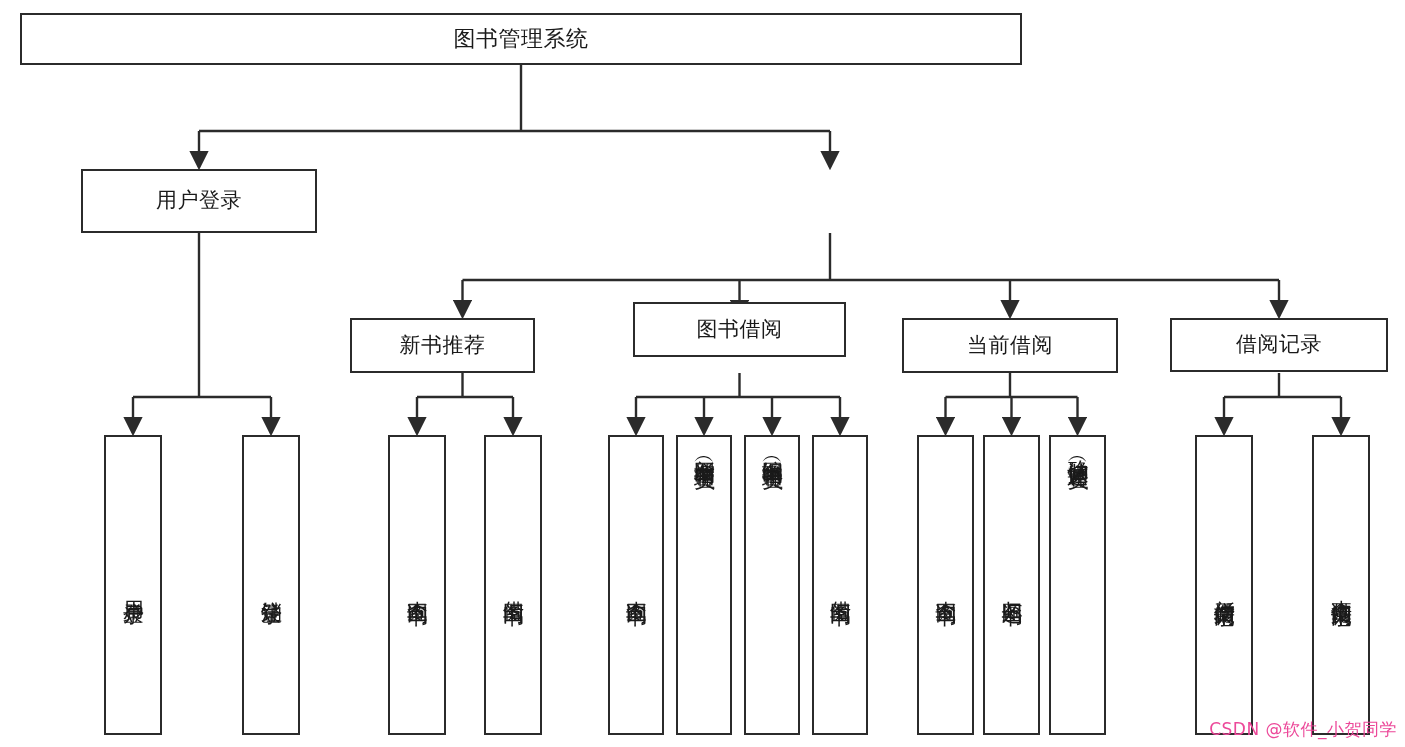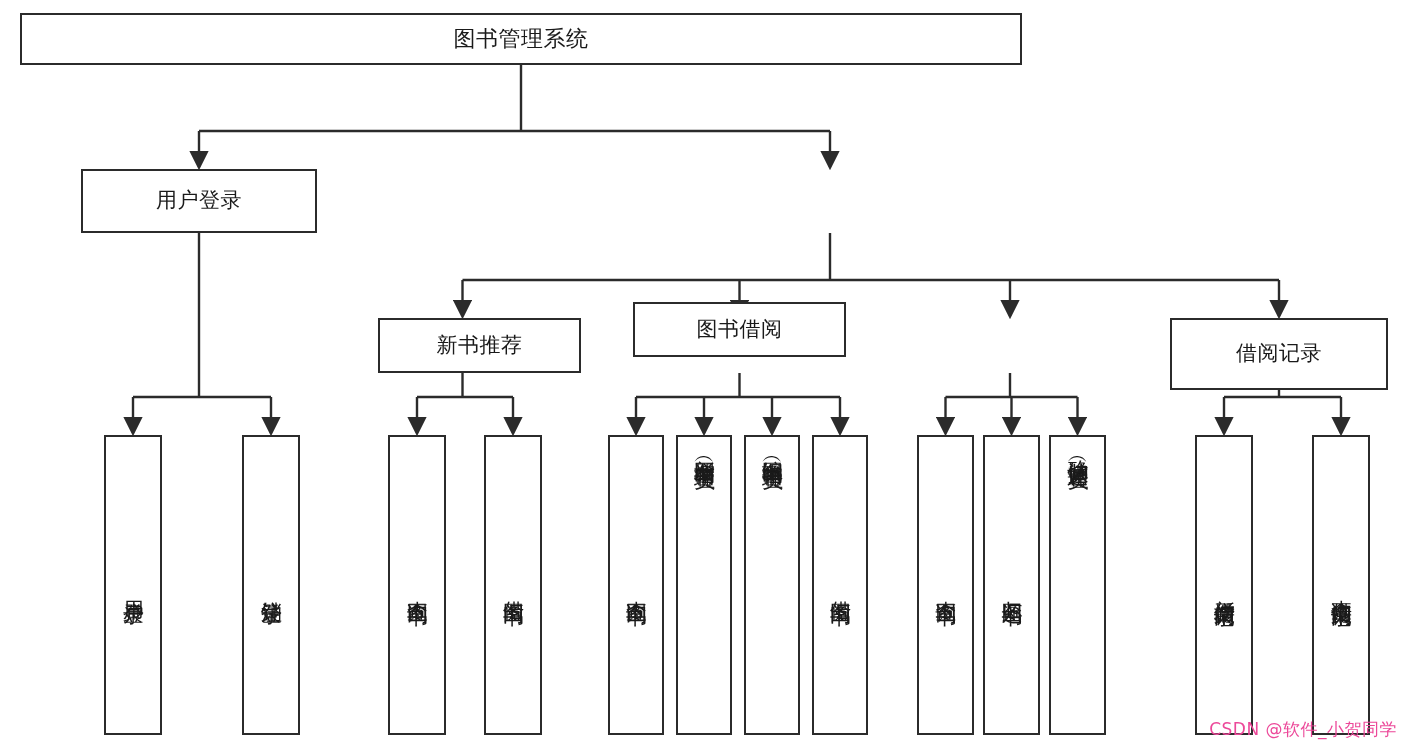--- a/index.html
+++ b/index.html
@@ -132,27 +132,30 @@
   </svg>
 
   <div class="node horiz root" style="left: 20px; top: 13px; width: 1002px; height: 52px;">
     <span>图书管理系统</span>
   </div>
 
   <div class="node horiz" style="left: 81px; top: 169px; width: 236px; height: 64px;">
     <span>用户登录</span>
   </div>
 
-  <div class="node horiz" style="left: 378px; top: 318px; width: 203px; height: 55px;">
+  <div class="node horiz" style="left: 350px; top: 318px; width: 185px; height: 55px;">
     <span>新书推荐</span>
   </div>
   <div class="node horiz" style="left: 633px; top: 302px; width: 213px; height: 55px;">
     <span>图书借阅</span>
   </div>
-  <div class="node horiz" style="left: 1170px; top: 318px; width: 218px; height: 72px;">
+  <div class="node horiz" style="left: 902px; top: 318px; width: 216px; height: 55px;">
+    <span>当前借阅</span>
+  </div>
+  <div class="node horiz" style="left: 1170px; top: 318px; width: 218px; height: 54px;">
     <span>借阅记录</span>
   </div>
 
   <div class="node leaf" style="left: 104px; top: 435px; width: 58px; height: 300px;">
     <div class="leaf-inner short">
       <span class="vtext">用户登录</span>
     </div>
   </div>
   <div class="node leaf" style="left: 242px; top: 435px; width: 58px; height: 300px;">
     <div class="leaf-inner short">

